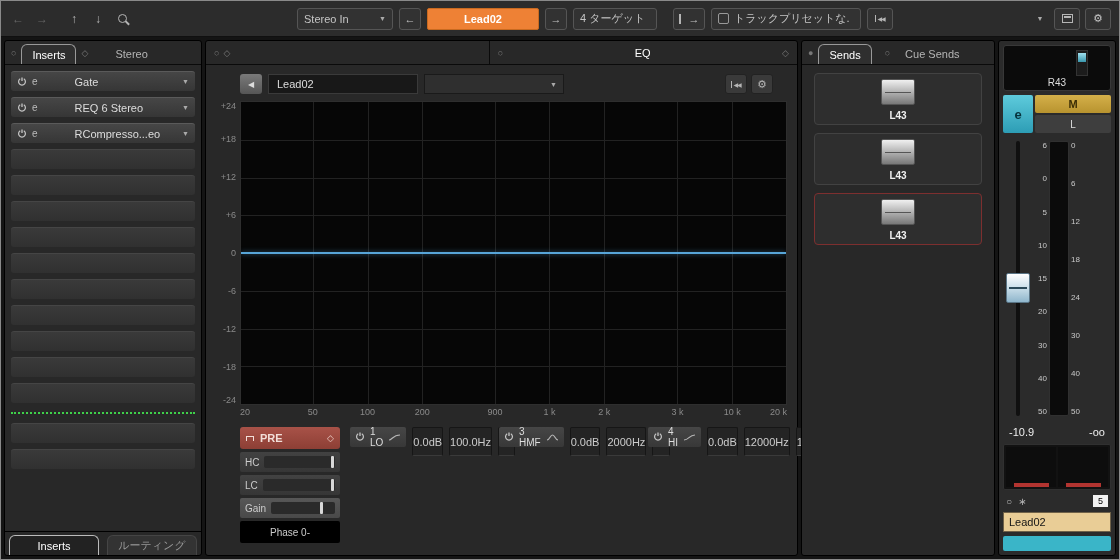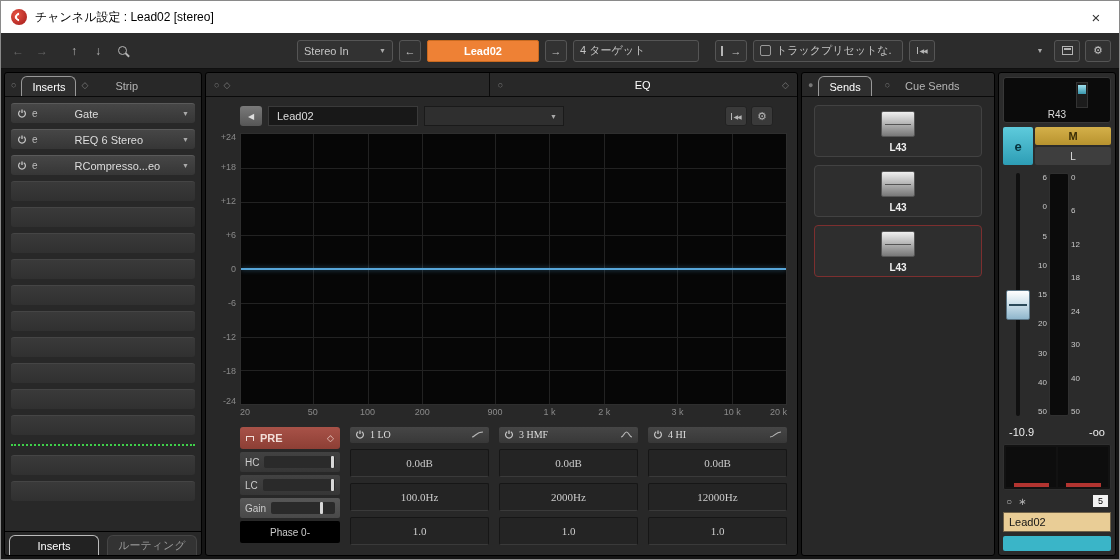--- a/index.html
+++ b/index.html
@@ -89,24 +89,24 @@
   .controls{flex:none;display:flex;gap:10px;margin:8px 0 6px 24px;height:118px;}
   .ctl-col{width:100px;display:flex;flex-direction:column;gap:3px;flex:none;}
   .pre-btn{height:22px;background:linear-gradient(#a85248,#8d3f35);border-radius:3px;display:flex;align-items:center;padding:0 6px;gap:6px;color:#f2ded8;font-size:11px;font-weight:bold;}
   .bypass-icon{width:8px;height:5px;border:1.5px solid #f2ded8;border-bottom:none;display:inline-block;flex:none;}
   .pre-btn .dia{margin-left:auto;color:#e8c8c0;font-size:9px;font-weight:normal;}
   .mini-row{height:20px;background:linear-gradient(#424242,#363636);border-radius:2px;display:flex;align-items:center;padding:0 5px;gap:5px;font-size:10px;color:#ccc;}
   .mini-row.gain{background:linear-gradient(#575757,#494949);}
   .mini-slider{flex:1;height:12px;position:relative;background:#2a2a2a;border-radius:2px;}
   .mini-handle{position:absolute;width:3px;height:12px;top:0;background:#d8d8d8;border-radius:1px;display:block;}
   .phase-btn{height:22px;background:#000;border-radius:2px;display:flex;align-items:center;justify-content:center;color:#ccc;font-size:10px;}
-  .band-col{flex:1;display:flex;flex-direction:column;gap:6px;min-width:0;font-family:Liberation Serif, serif;}
+  .band-col{flex:1;display:flex;flex-direction:row;gap:6px;min-width:0;}
   .band-header{height:20px;background:linear-gradient(#464646,#383838);border-radius:2px;display:flex;align-items:center;padding:0 5px;gap:5px;font-size:10px;color:#ddd;}
   .band-curve{margin-left:auto;flex:none;}
-  .band-val{height:35px;background:#242424;border:1px solid #161616;border-bottom-color:#3a3a3a;border-radius:2px;display:flex;align-items:center;justify-content:center;font-size:11px;color:#ccc;}
+  .band-val{height:29px;background:#242424;border:1px solid #161616;border-bottom-color:#3a3a3a;border-radius:2px;display:flex;align-items:center;justify-content:center;font-size:11px;color:#ccc;}
 
   
   .send-slots{padding:8px 12px;display:flex;flex-direction:column;gap:8px;flex:none;}
   .send-slot{height:52px;background:#2e2e2e;border:1px solid #424242;border-radius:4px;position:relative;}
   .send-slot.alert{border-color:#7d2f2f;}
   .send-cap{position:absolute;left:50%;transform:translateX(-50%);top:5px;width:34px;height:26px;background:linear-gradient(#f0f0f0,#b9b9b9 45%,#787878);border:1px solid #555;border-radius:2px;}
   .send-cap::after{content:"";position:absolute;left:3px;right:3px;top:50%;height:1px;background:#555;}
   .send-val{position:absolute;bottom:3px;width:100%;text-align:center;font-size:10px;color:#f0f0f0;font-weight:bold;}
 
   
@@ -134,25 +134,20 @@
   .misc-row{height:14px;display:flex;align-items:center;gap:6px;padding:0 3px;color:#b5b5b5;flex:none;font-size:10px;}
   .num-box{margin-left:auto;width:15px;height:12px;background:#f2f2f2;color:#000;font-size:9px;display:flex;align-items:center;justify-content:center;}
   .name-box{height:20px;background:#e9cd96;border:1px solid #6f6148;color:#141414;font-size:11px;display:flex;align-items:center;padding:0 5px;flex:none;}
   .color-bar{height:15px;background:#3ab5c8;border-radius:2px;flex:none;}
 </style>
 </head>
 <body>
 
 <div class="window">
 
-  <div class="titlebar">
-    <div class="app-icon"></div>
-    <div class="title-text">チャンネル設定 : Lead02 [stereo]</div>
-    <div class="close-btn">×</div>
-  </div>
 
   <div class="toolbar">
     <span class="tb-btn dim">←</span>
     <span class="tb-btn dim">→</span>
     <span class="tb-btn" style="margin-left:8px">↑</span>
     <span class="tb-btn">↓</span>
     <span class="tb-btn">
         <span class="mag"></span>
       </span>
 
@@ -162,21 +157,21 @@
     </div>
     <div class="tb-field sq">
         <span>←</span>
       </div>
     <div class="name-field">
         <span>Lead02</span>
       </div>
     <div class="tb-field sq">
         <span>→</span>
       </div>
-    <div class="tb-field" style="width:126px">
+    <div class="tb-field" style="width:84px">
         <span class="fld-txt">4 ターゲット</span>
       </div>
     <div class="tb-field sq" style="margin-left:10px;width:32px">
         <span class="dbar"></span>
         <span>→</span>
       </div>
     <div class="tb-field" style="width:150px">
       <span class="preset-icon"></span>
       <span class="fld-txt">トラックプリセットな.</span>
     </div>
@@ -197,21 +192,21 @@
     </div>
   </div>
 
   <div class="content">
 
     <div class="panel inserts-panel">
       <div class="sec-header">
         <span class="glyph">○</span>
         <span class="hdr-tab active">Inserts</span>
         <span class="glyph">◇</span>
-        <span class="hdr-tab" style="margin-left:12px">Strip</span>
+        <span class="hdr-tab" style="margin-left:12px">Stereo</span>
       </div>
       <div class="slots">
         <div class="slot">
           <svg class="power-svg" viewBox="0 0 10 10">
               <path d="M5 0.5 V4" stroke="#c8c8c8" stroke-width="1.3" fill="none"></path>
               <path d="M3.2 1.8 a3.4 3.4 0 1 0 3.6 0" stroke="#c8c8c8" stroke-width="1.2" fill="none"></path>
             </svg>
           <span class="e-glyph">e</span>
           <span class="name">Gate</span>
           <span class="dd">▼</span>

